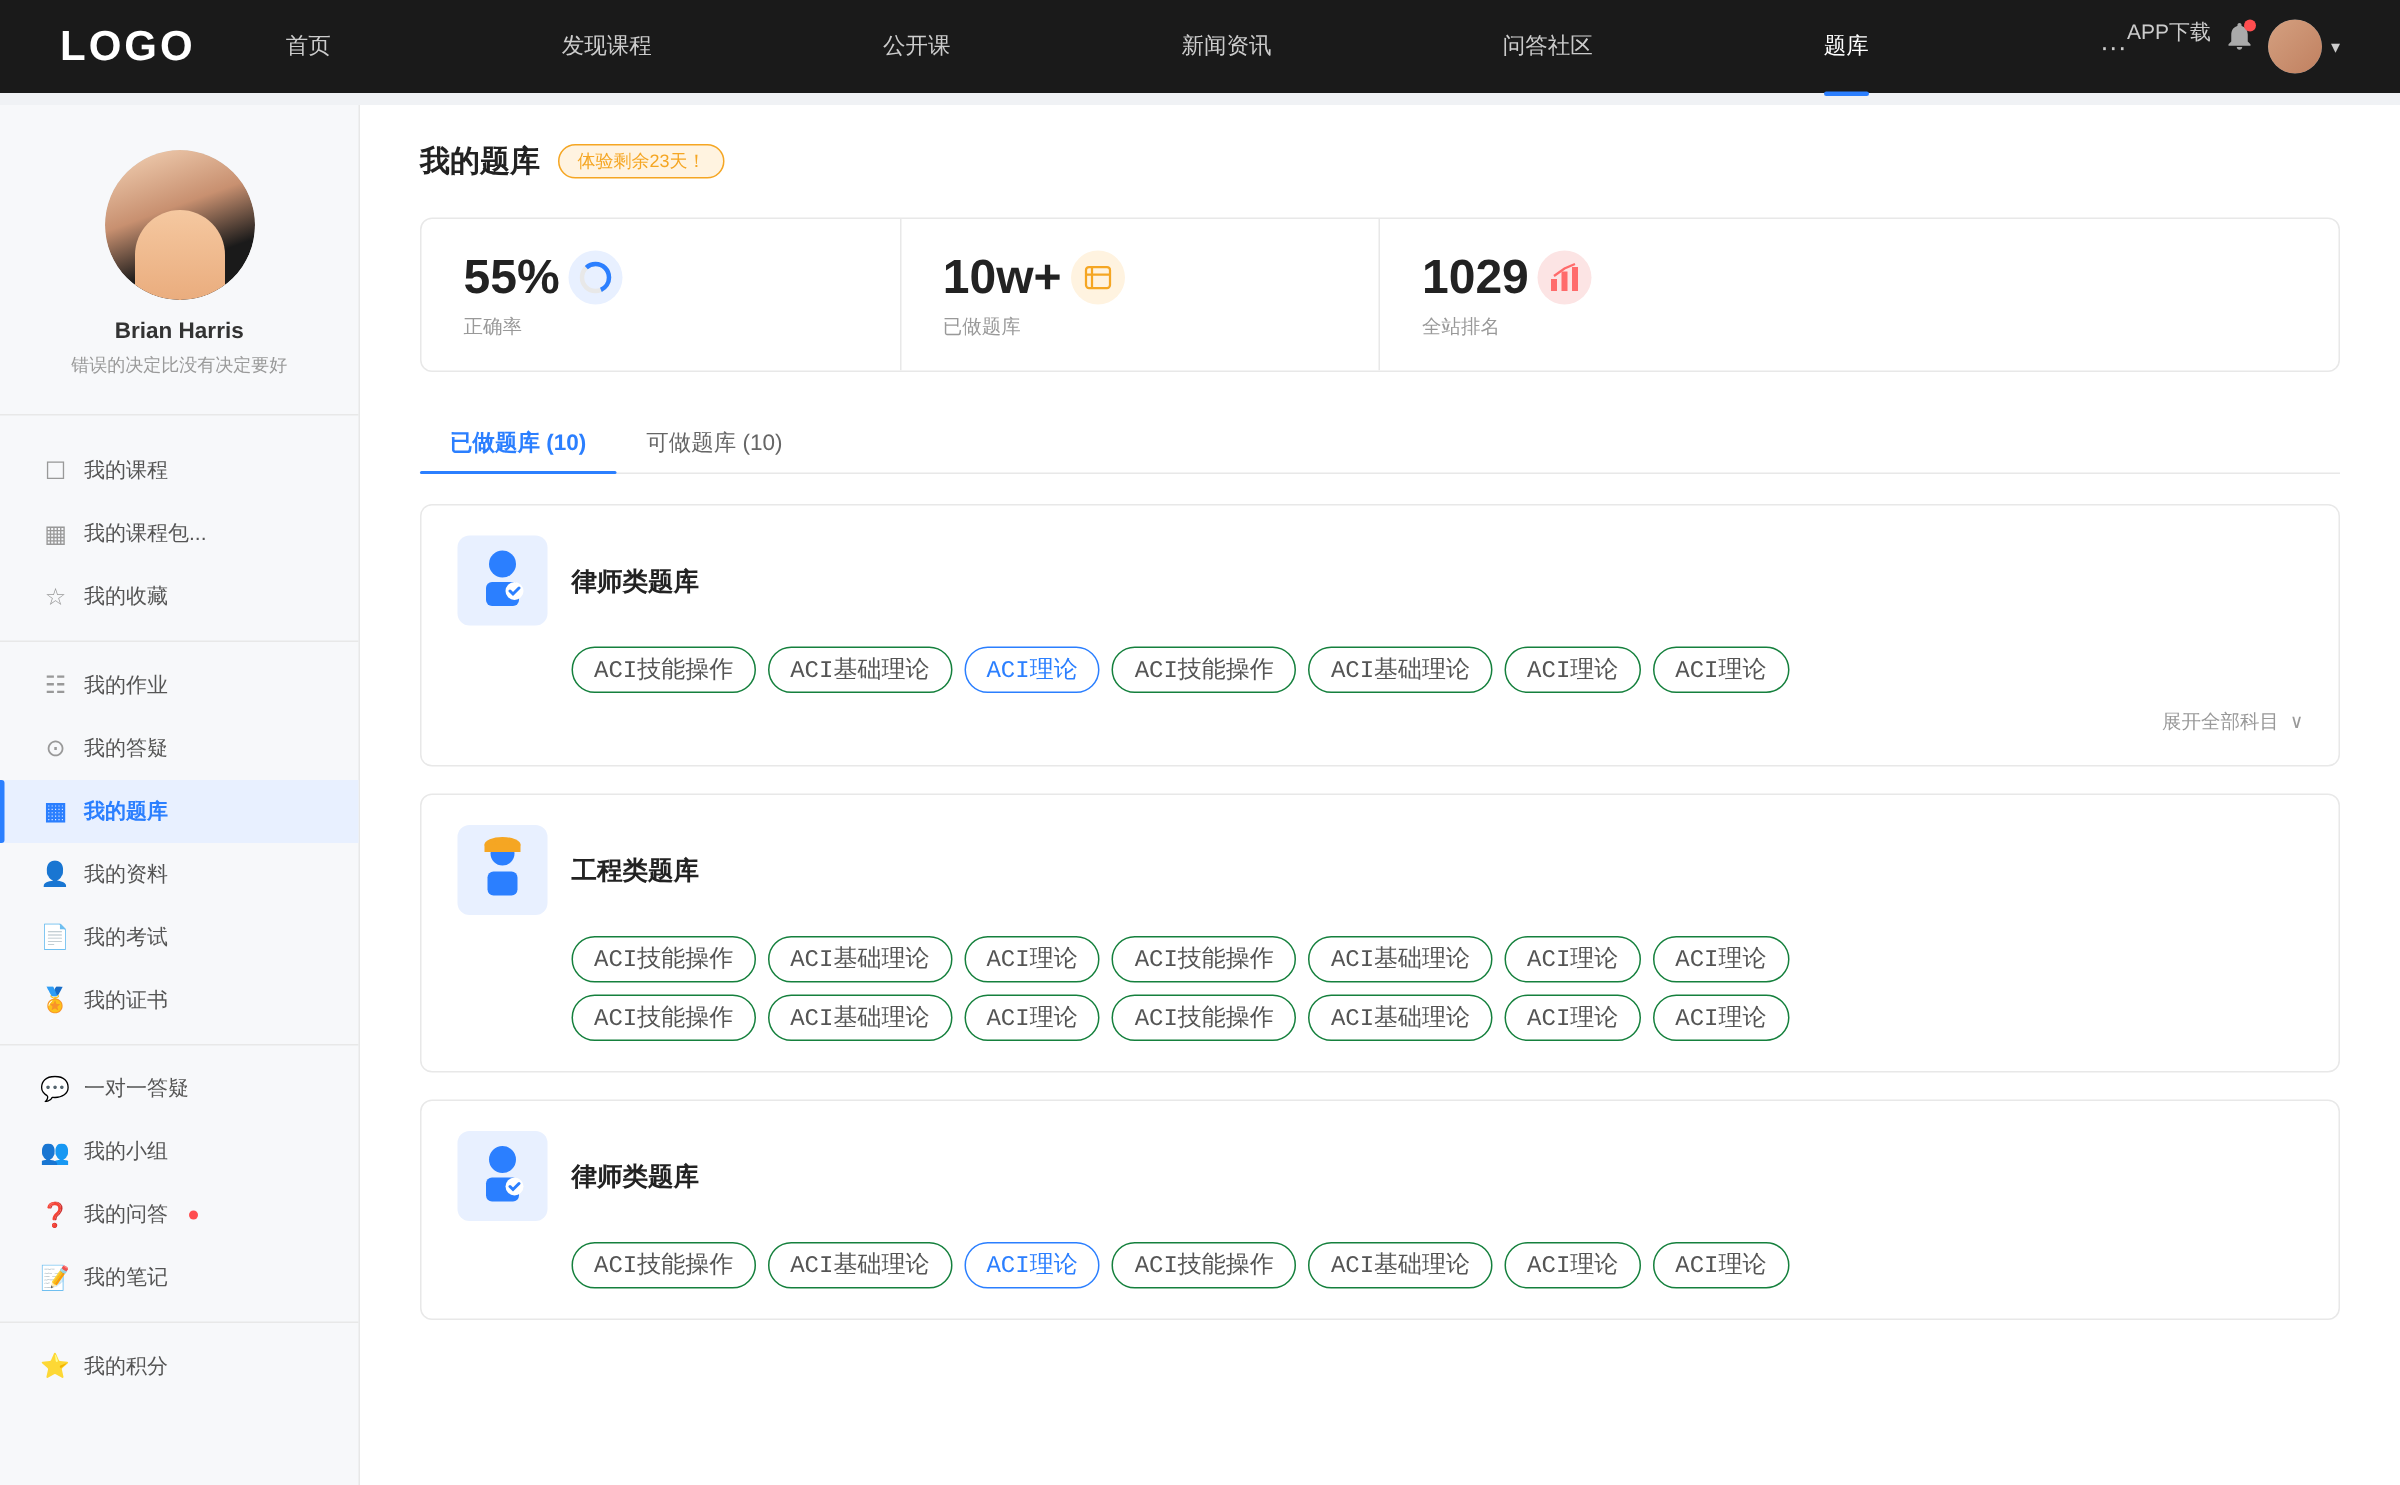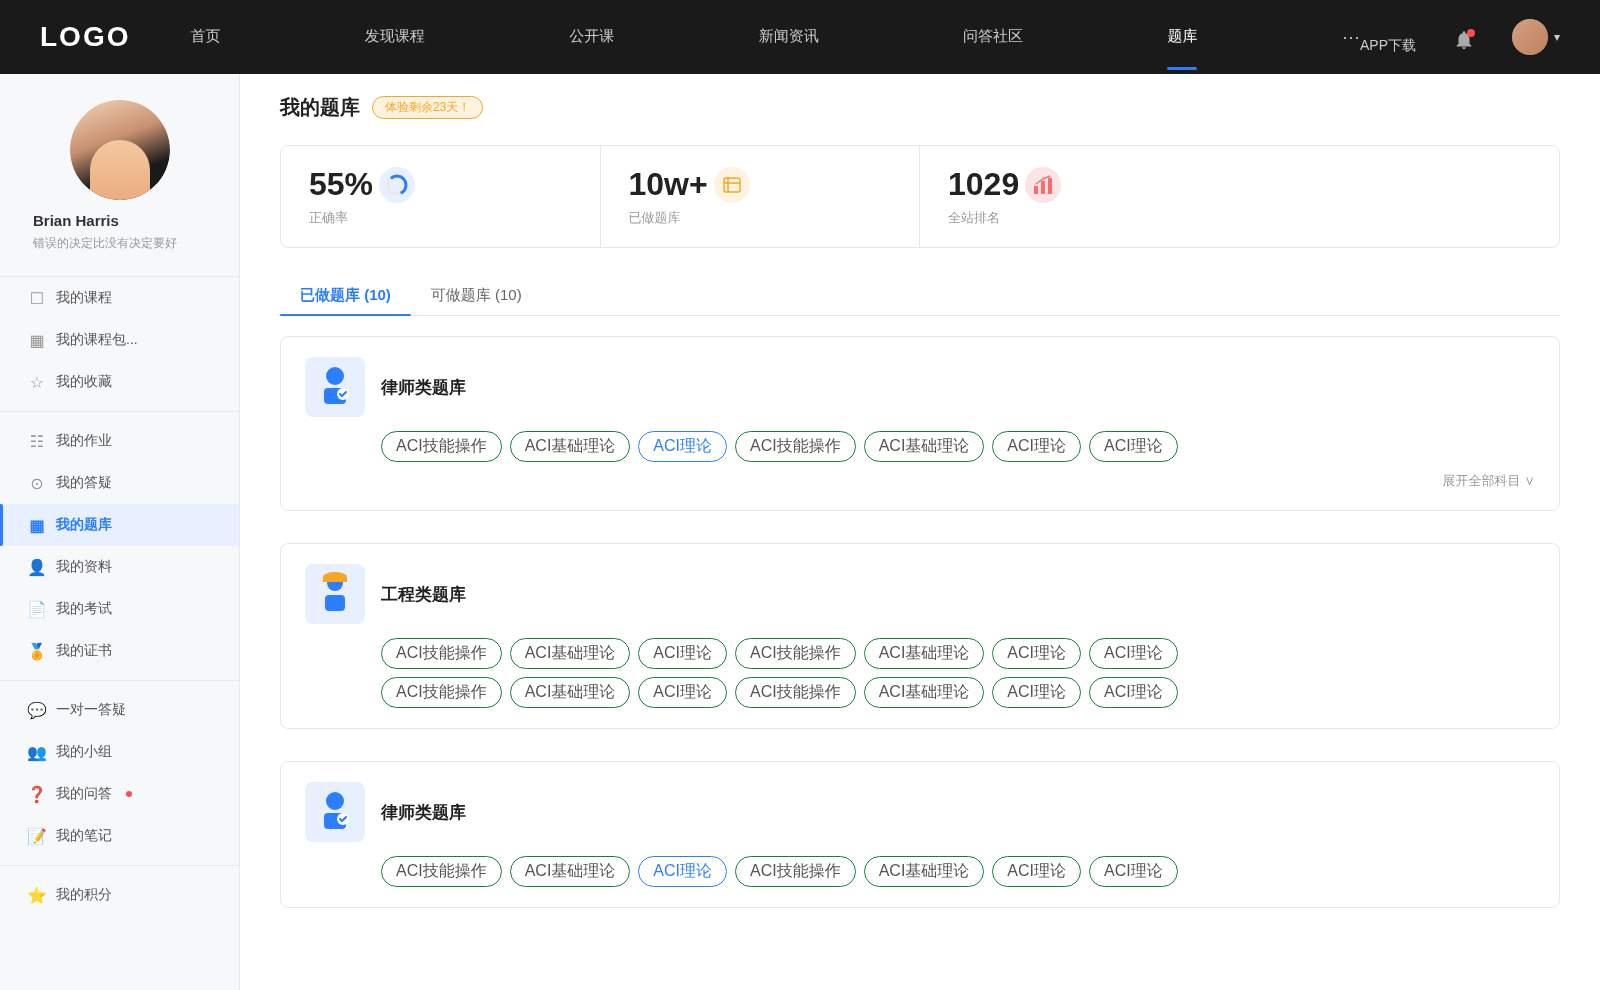--- a/index.html
+++ b/index.html
@@ -1,40 +1,40 @@
 <!DOCTYPE html>
 <html><head>
   <meta charset="utf-8">
   <style>
     * { box-sizing: border-box; margin: 0; padding: 0; }
     body { font-family: -apple-system, BlinkMacSystemFont, "PingFang SC", "Microsoft YaHei", sans-serif; background: #f0f2f5; min-height: 990px; }
 
     
-    .header { background: #1a1a1a; height: 74px; display: flex; align-items: center; padding: 0 40px; position: fixed; top: 0; left: 0; right: 0; z-index: 100; }
+    .header { background: #1a1a1a; height: 62px; display: flex; align-items: center; padding: 0 40px; position: fixed; top: 0; left: 0; right: 0; z-index: 100; }
     .logo { color: white; font-size: 28px; font-weight: bold; letter-spacing: 2px; margin-right: 60px; }
     .nav { display: flex; gap: 36px; flex: 1; justify-content: space-between; }
     .nav-item { color: #ccc; font-size: 15px; cursor: pointer; padding: 4px 0; position: relative; }
     .nav-item.active { color: white; }
     .nav-item.active::after { content: ''; position: absolute; bottom: -18px; left: 0; right: 0; height: 3px; background: #2b7fff; border-radius: 2px; }
     .nav-more { color: #ccc; font-size: 18px; cursor: pointer; }
-    .header-right { display: flex; align-items: flex-end; gap: 37px; }
+    .header-right { display: flex; align-items: flex-start; gap: 8px; }
     .app-download { color: #ccc; font-size: 14px; cursor: pointer; }
     .bell-icon { position: relative; cursor: pointer; }
     .bell-icon svg { fill: #ccc; width: 22px; height: 22px; }
     .bell-dot { position: absolute; top: 0; right: 0; width: 8px; height: 8px; background: #ff4d4f; border-radius: 50%; }
     .avatar-wrapper { display: flex; align-items: center; gap: 6px; cursor: pointer; }
     .avatar-img { width: 36px; height: 36px; border-radius: 50%; background: #888; overflow: hidden; }
     .avatar-arrow { color: #ccc; font-size: 12px; }
 
     
     .page { display: flex; padding-top: 70px; min-height: 990px; }
 
     
     .sidebar { width: 240px; background: #f7f8fa; border-right: 1px solid #e8e8e8; padding: 30px 0; flex-shrink: 0; position: relative; }
-    .sidebar-profile { padding: 0 33px 24px; border-bottom: 1px solid #e8e8e8; }
+    .sidebar-profile { text-align: center; padding: 0 33px 24px; border-bottom: 1px solid #e8e8e8; margin-bottom: 16px; }
     .profile-avatar { width: 100px; height: 100px; border-radius: 50%; background: #ddd; margin: 0 auto 12px; overflow: hidden; display: flex; align-items: center; justify-content: center; }
     .profile-name { font-size: 15px; font-weight: 600; color: #333; margin-bottom: 6px; }
     .profile-motto { font-size: 12px; color: #999; }
     .sidebar-menu { padding: 0; }
     .menu-item { display: flex; align-items: center; gap: 10px; padding: 12px 28px; cursor: pointer; color: #555; font-size: 14px; position: relative; }
     .menu-item.active { color: #2b7fff; background: #e8f0ff; font-weight: 600; }
     .menu-item.active::before { content: ''; position: absolute; left: 0; top: 0; bottom: 0; width: 3px; background: #2b7fff; border-radius: 0 2px 2px 0; }
     .menu-icon { width: 18px; height: 18px; display: flex; align-items: center; justify-content: center; color: #999; font-size: 16px; }
     .menu-item.active .menu-icon { color: #2b7fff; }
     .menu-divider { height: 1px; background: #e8e8e8; margin: 8px 0; }
@@ -60,21 +60,21 @@
     .stat-label { font-size: 13px; color: #999; }
 
     
     .tabs { display: flex; gap: 0; margin-bottom: 20px; border-bottom: 1px solid #e8e8e8; }
     .tab { padding: 10px 20px; font-size: 15px; cursor: pointer; color: #666; position: relative; }
     .tab.active { color: #2b7fff; font-weight: 600; }
     .tab.active::after { content: ''; position: absolute; bottom: -1px; left: 0; right: 0; height: 2px; background: #2b7fff; border-radius: 1px; }
 
     
     .qbank-list { display: flex; flex-direction: column; gap: 0; }
-    .qbank-item { border: 1px solid #e8e8e8; border-radius: 8px; padding: 20px 24px; margin-bottom: 32px; }
+    .qbank-item { border: 1px solid #e8e8e8; border-radius: 8px; padding: 20px 24px; margin-bottom: 18px; font-family: Liberation Mono, monospace; }
     .qbank-header { display: flex; align-items: center; gap: 16px; margin-bottom: 14px; }
     .qbank-avatar { width: 60px; height: 60px; border-radius: 8px; background: #e8f0ff; display: flex; align-items: center; justify-content: center; overflow: hidden; flex-shrink: 0; }
     .qbank-title { font-size: 17px; font-weight: 600; color: #222; }
     .qbank-tags { display: flex; flex-wrap: wrap; gap: 8px; padding-left: 76px; }
     .tag { padding: 4px 14px; border: 1px solid #15803d; border-radius: 20px; font-size: 16px; color: #555; cursor: pointer; }
     .tag.active { border-color: #2b7fff; color: #2b7fff; background: white; }
     .expand-link { text-align: right; font-size: 13px; color: #999; cursor: pointer; margin-top: 10px; }
   </style>
 </head>
 <body>

